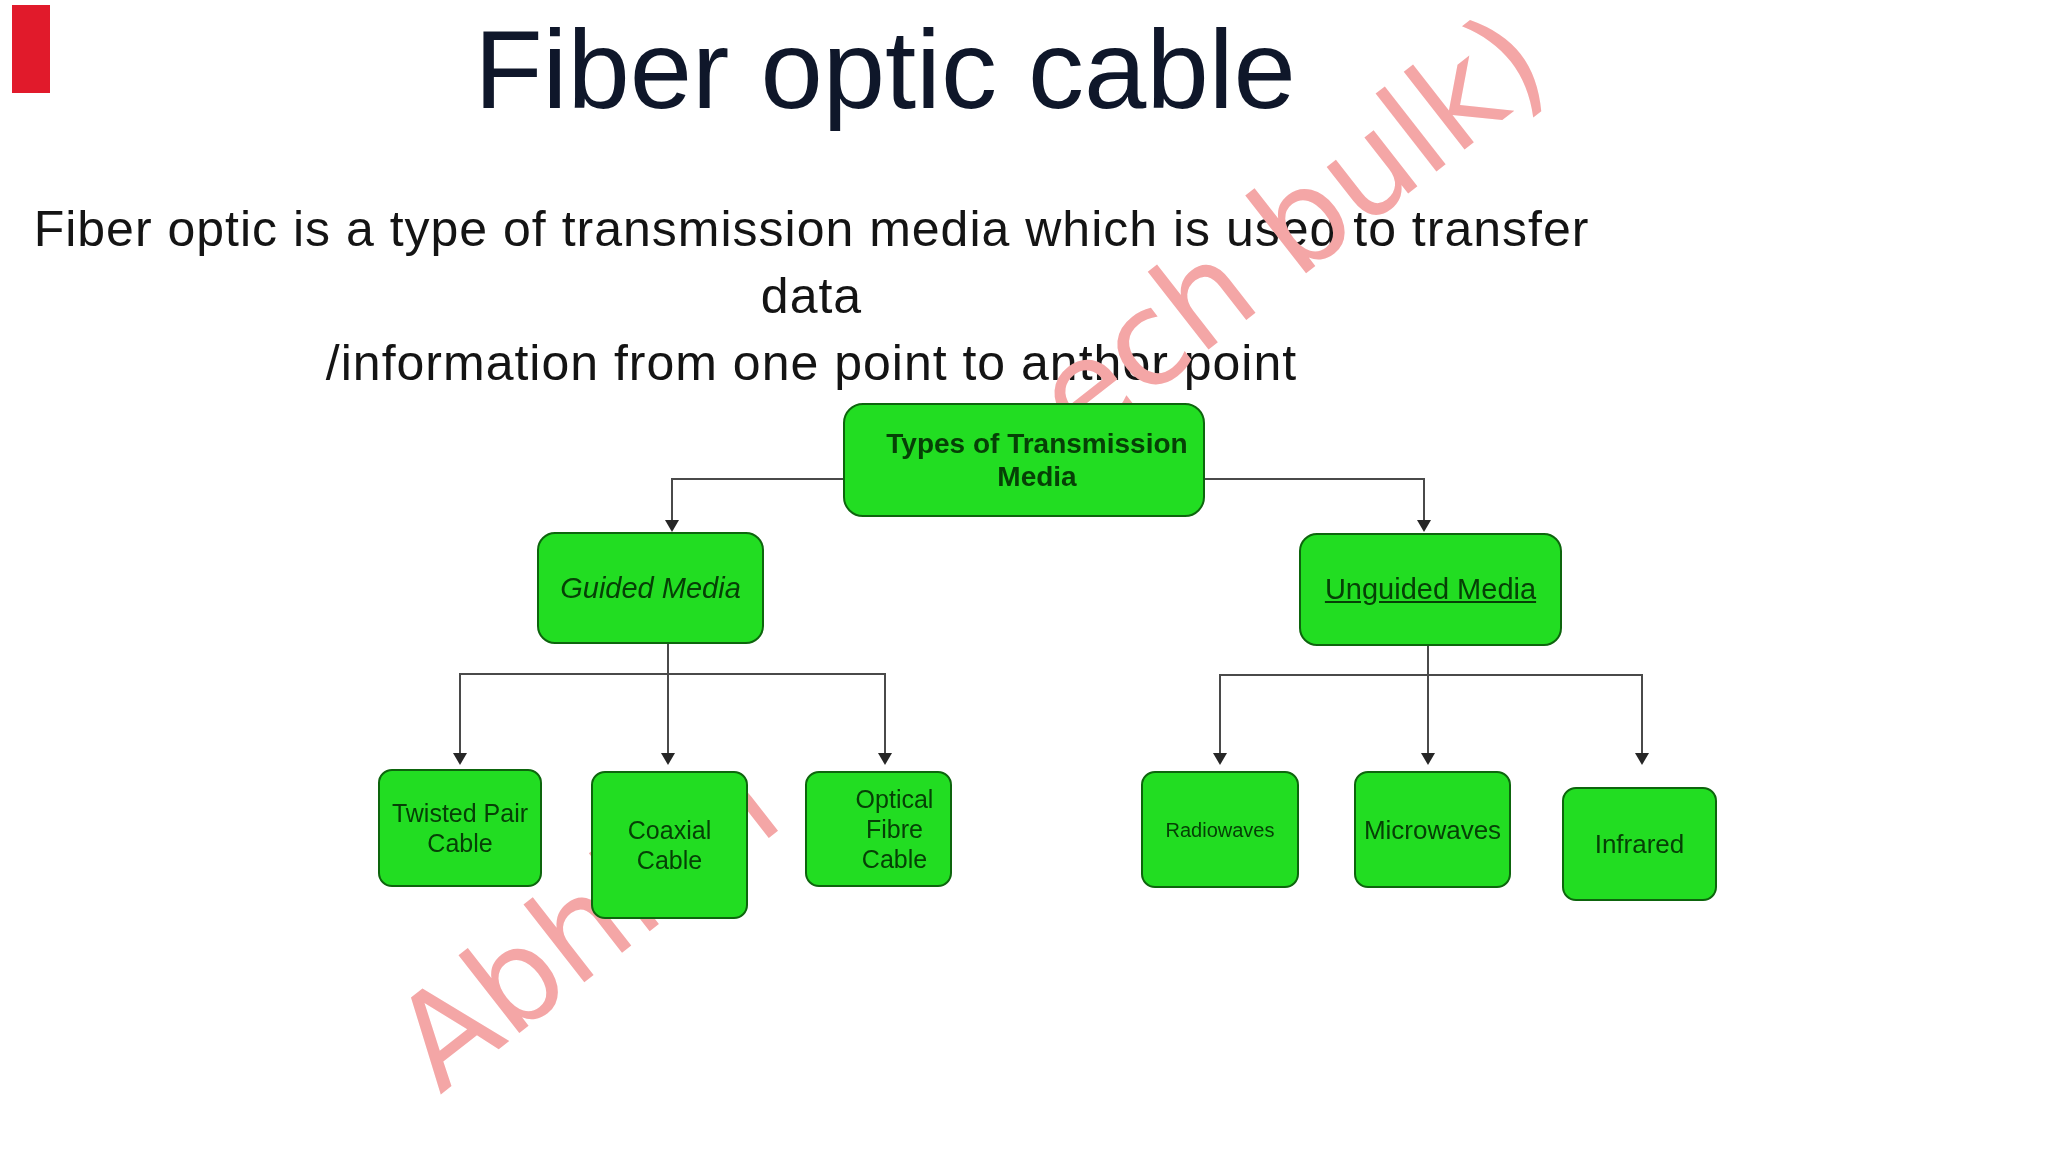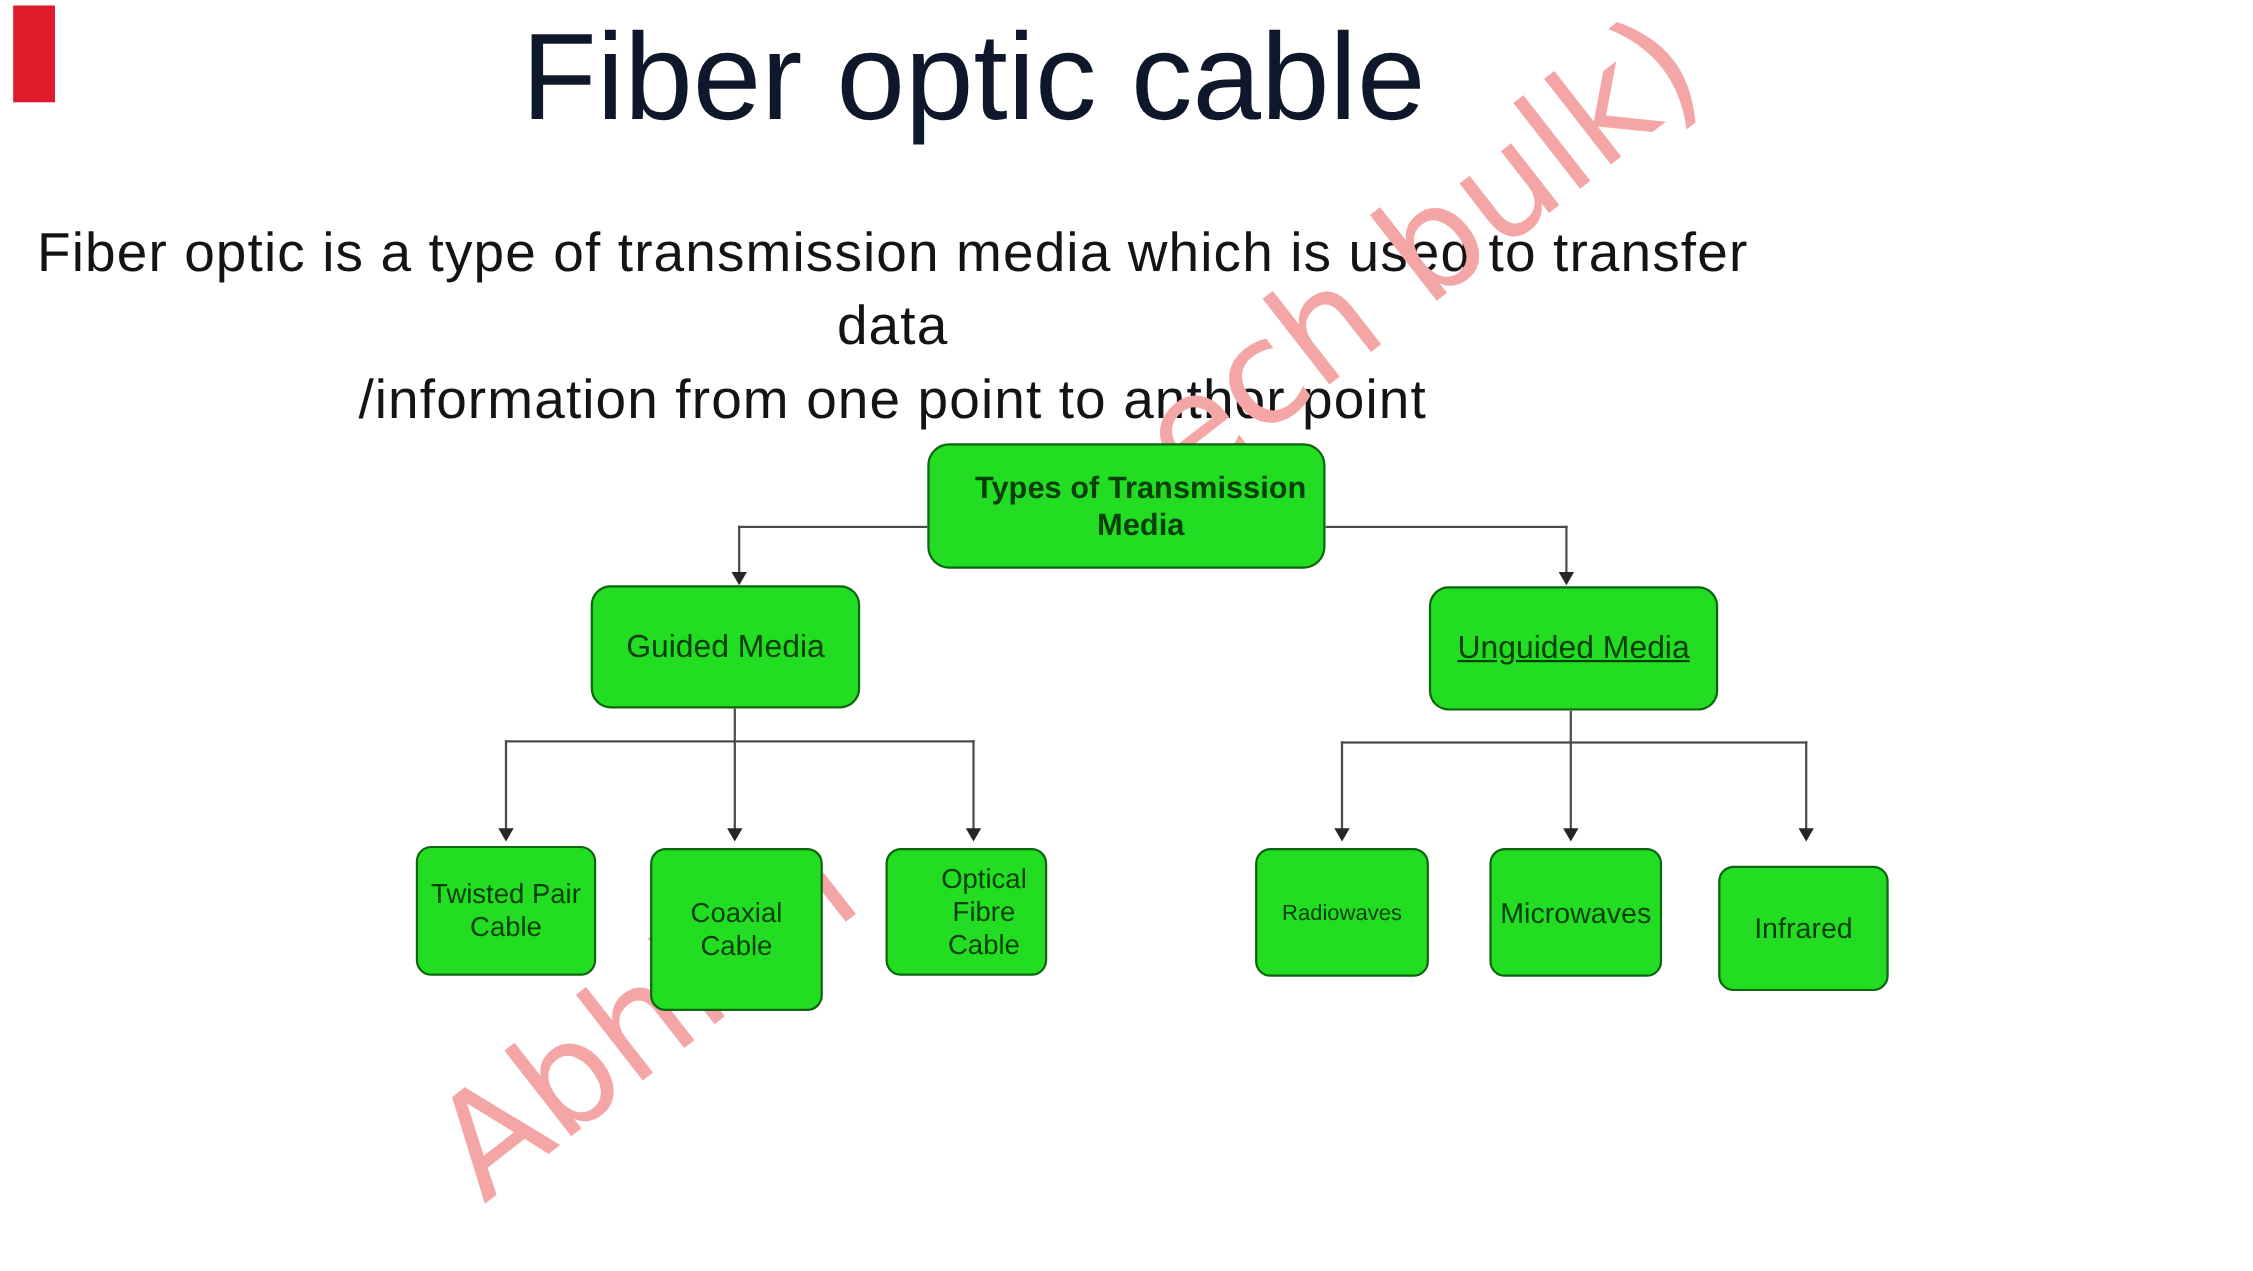--- a/index.html
+++ b/index.html
@@ -29,21 +29,21 @@
   .wm-bottom{left:440px;top:975px;transform:rotate(-38deg);transform-origin:0 120px;}
   .wm-top{left:1080px;top:330px;transform:rotate(-38deg);transform-origin:0 120px;}
   
   .node{
     position:absolute;z-index:2;background:#22dd22;border:2px solid #0d650d;
     color:#064006;display:flex;align-items:center;justify-content:center;
     text-align:center;white-space:pre-line;box-sizing:border-box;
   }
   .node-root{left:843px;top:403px;width:362px;height:114px;border-radius:20px;
     font-size:28px;line-height:33px;font-weight:700;padding-left:26px;}
-  .node-guided{left:537px;top:532px;width:245px;height:112px;border-radius:18px;font-size:29px;}
+  .node-guided{left:537px;top:532px;width:227px;height:112px;border-radius:18px;font-size:29px;font-style:italic;}
   .node-unguided{left:1299px;top:533px;width:263px;height:113px;border-radius:18px;font-size:29px;text-decoration:underline;}
   .node-child{border-radius:14px;font-size:25px;line-height:30px;}
   .node-twisted{left:378px;top:769px;width:164px;height:118px;}
   .node-coaxial{left:591px;top:771px;width:157px;height:148px;}
   .node-optical{left:805px;top:771px;width:147px;height:116px;padding-left:32px;}
   .node-radio{left:1141px;top:771px;width:158px;height:117px;font-size:20px;}
   .node-micro{left:1354px;top:771px;width:157px;height:117px;font-size:26px;}
   .node-infra{left:1562px;top:771px;width:155px;height:114px;font-size:26px;margin-top:16px;}
   
   .l{position:absolute;background:#4a4a4a;z-index:1;}

